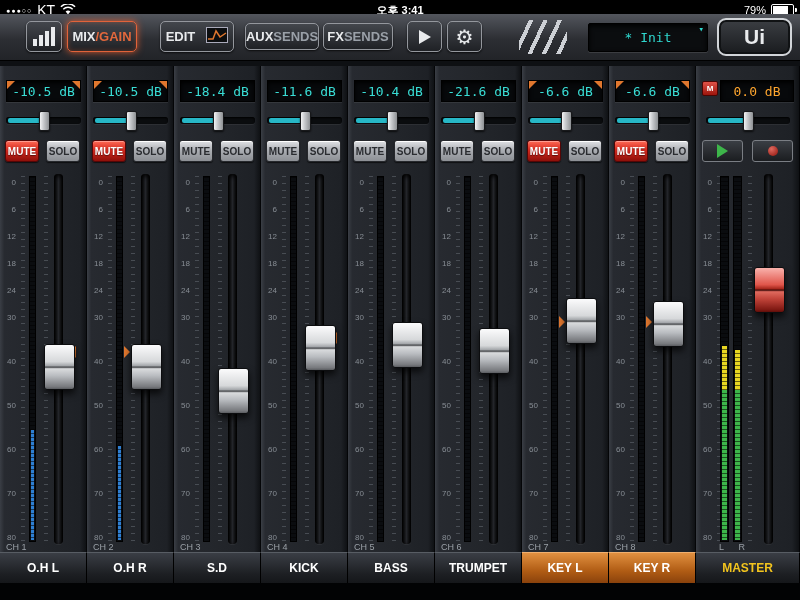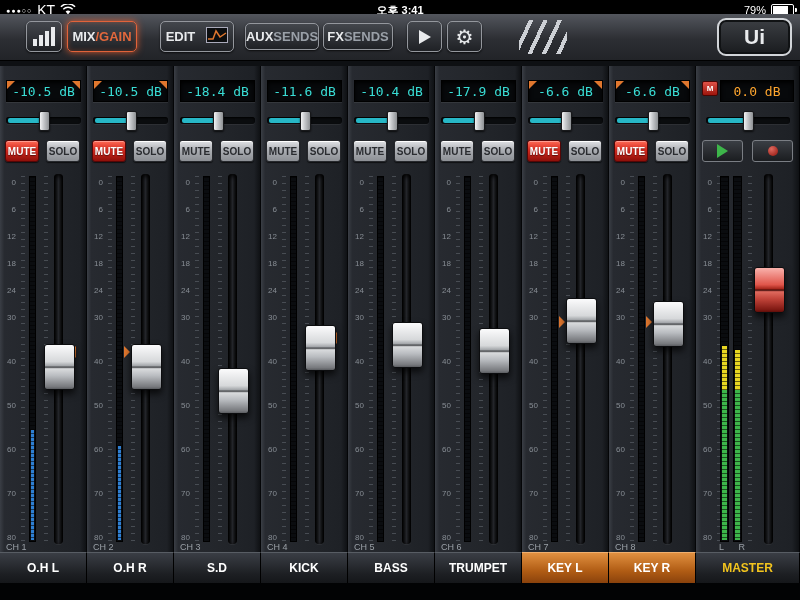--- a/index.html
+++ b/index.html
@@ -176,20 +176,24 @@
       <span>FX</span>
         <span class="dim">SENDS</span>
     </div>
     <div class="tb tb-play">
       <span class="ptri"></span>
     </div>
     <div class="tb tb-gear">
       <span>⚙</span>
     </div>
     <div class="handle"></div>
+    <div class="preset">
+      <span>* Init</span>
+      <span class="caret">▾</span>
+    </div>
     <div class="tb uilogo">
       <span>Ui</span>
     </div>
   </div>
 
   <div id="strips">
       <div class="strip" style="left: 0px; width: 87px;">
     <div class="display">
       <i class="lk l"></i>
           <i class="lk r"></i>
@@ -367,21 +371,21 @@
     </div>
     <div class="ticks t2"></div>
     <div class="ftrack"></div>
 
     <div class="fcap" style="top:256px"></div>
     <div class="chlab">CH 5</div>
       </div>
       <div class="strip" style="left: 435px; width: 87px;">
     <div class="display">
 
-      <span>-17.9 dB</span>
+      <span>-21.6 dB</span>
     </div>
     <div class="pan">
     <div class="pan-track">
             <div class="pan-fill"></div>
           </div>
     <div class="pan-thumb"></div>
         </div>
     <button class="btn mute gray">MUTE</button>
     <button class="btn solo gray">SOLO</button>
     <div>

